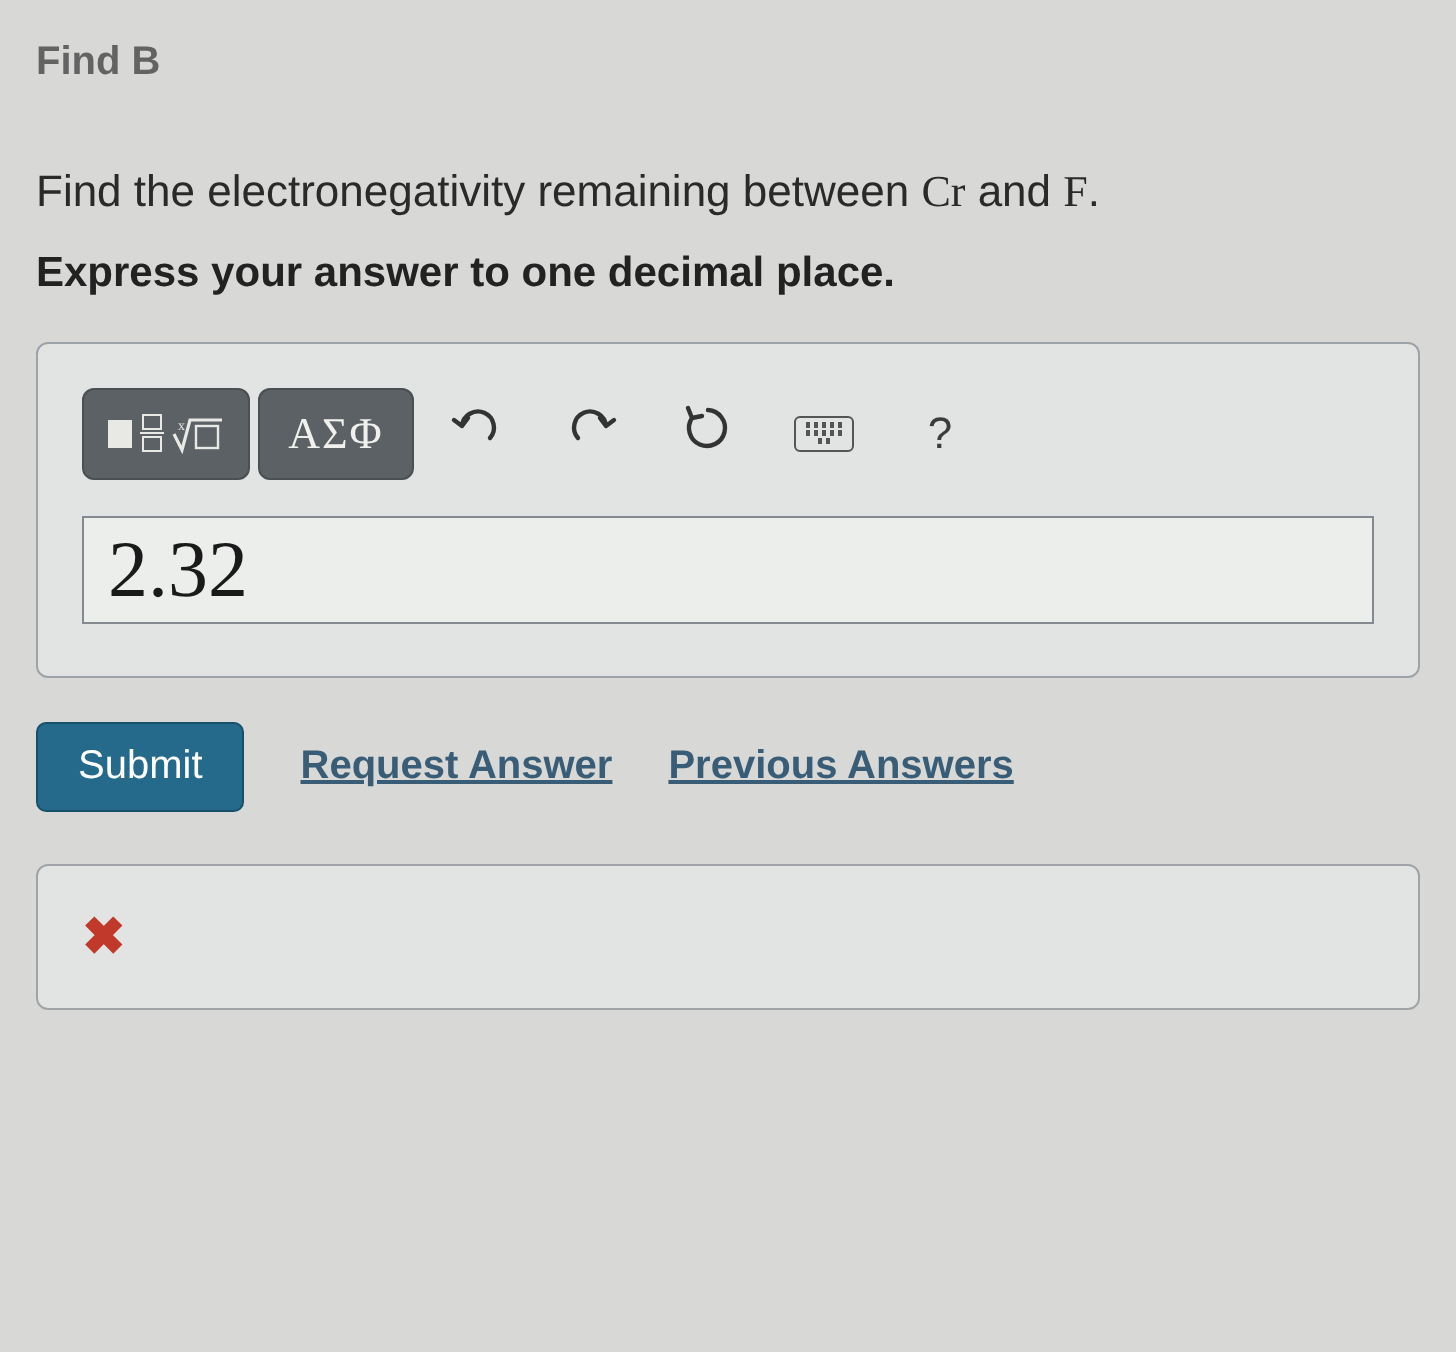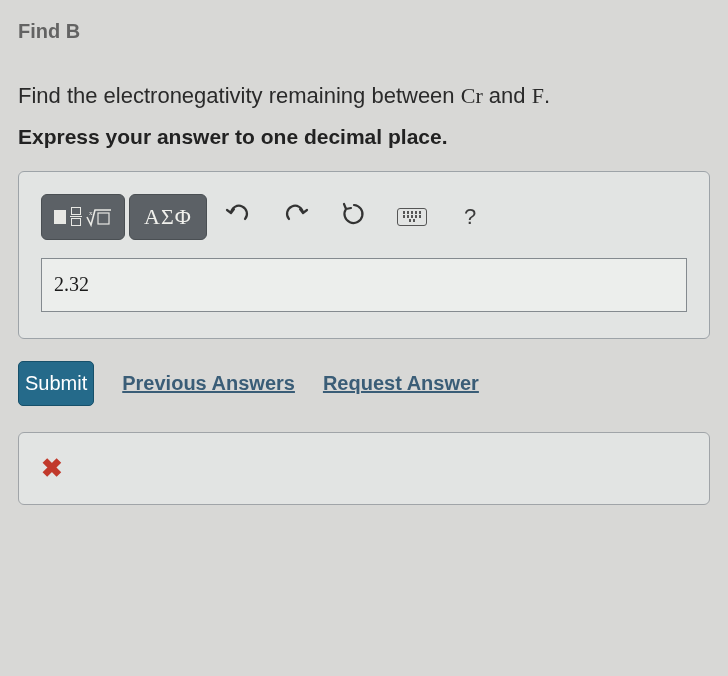--- a/index.html
+++ b/index.html
@@ -91,37 +91,37 @@
     .kbd-icon {
       border: 1.5px solid #555; border-radius: 3px; padding: 2px 4px; font-size: 11px; display: inline-flex; gap: 1.5px; flex-wrap: wrap; width: 30px; height: 18px; align-content: center; justify-content: center;
     }
     .kbd-icon i { width: 2.5px; height: 2.5px; background: #555; display: block; }
     .answer-input {
       width: 100%;
       height: 54px;
       border: 1px solid #848a8f;
       background: #eceeec;
       font-family: 'Times New Roman', serif;
-      font-size: 20px;
+      font-size: 40px;
       padding: 6px 12px;
       color: #1a1a1a;
       outline: none;
     }
     .actions {
       display: flex;
       align-items: center;
       gap: 28px;
       margin-bottom: 26px;
     }
     .submit-btn {
       background: #256a8a;
       color: #fff;
       border: 1px solid #17506a;
       border-radius: 5px;
-      padding: 10px 6px;
+      padding: 10px 20px;
       font-size: 20px;
       cursor: pointer;
     }
     .link {
       color: #3a5d77;
       text-decoration: underline;
       font-size: 20px;
       font-weight: bold;
       cursor: pointer;
     }
@@ -217,19 +217,19 @@
     </div>
     <div class="tool-btn tool-plain">
       <span>?</span>
     </div>
   </div>
   <input class="answer-input" type="text" value="2.32" style="">
 </div>
 
 <div class="actions">
   <button class="submit-btn">Submit</button>
+  <span class="link">Request Answer</span>
   <span class="link">Previous Answers</span>
-  <span class="link">Request Answer</span>
 </div>
 
 <div class="feedback">
   <span class="x-icon">✖</span>
 </div>
 
 </body></html>

